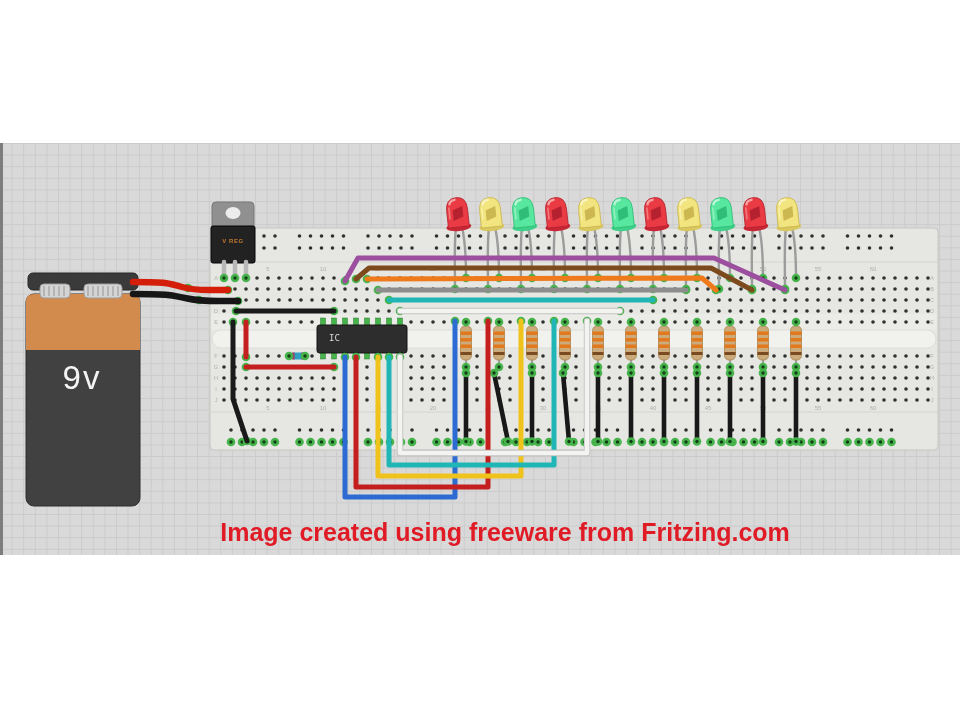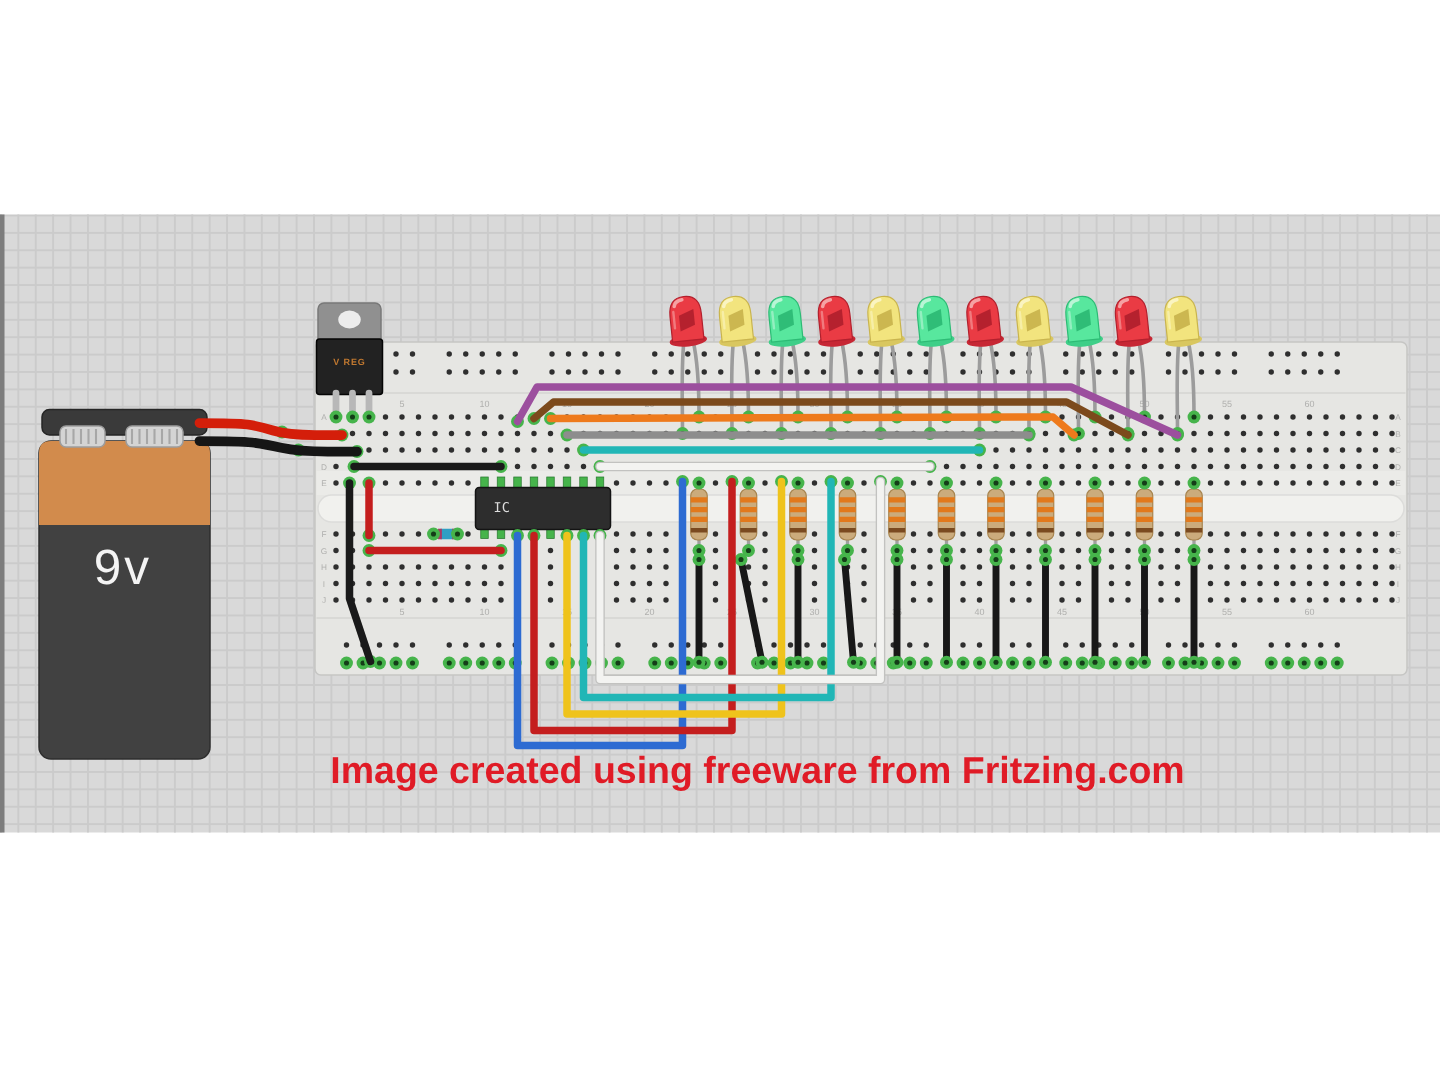--- a/index.html
+++ b/index.html
@@ -5,21 +5,21 @@
   html,body{margin:0;padding:0;background:#ffffff;}
   .stage{position:relative;width:960px;height:720px;overflow:hidden;background:#ffffff;
          font-family:"Liberation Sans",sans-serif;}
   .canvas{position:absolute;left:0;top:143px;width:960px;height:412px;
           background-color:#d9d9d9;
           background-image:linear-gradient(#cbcbcb 1px, transparent 1px),
                            linear-gradient(90deg,#cbcbcb 1px, transparent 1px);
           background-size:11.6px 11.6px;}
   .edge-line{position:absolute;left:0;top:143px;width:3px;height:412px;background:#7d7d7d;}
   .scene{position:absolute;left:0;top:0;}
-  .caption{position:absolute;left:0;top:500px;width:960px;text-align:center;
+  .caption{position:absolute;left:0;top:518px;width:960px;text-align:center;
            padding-left:50px;box-sizing:border-box;
            font-size:25px;font-weight:bold;letter-spacing:0px;color:#e01b26;}
 </style>
 </head>
 <body>
 
 <div class="stage">
   <div class="canvas"></div>
   <div class="edge-line"></div>
   <svg class="scene" id="scene" width="960" height="720">

